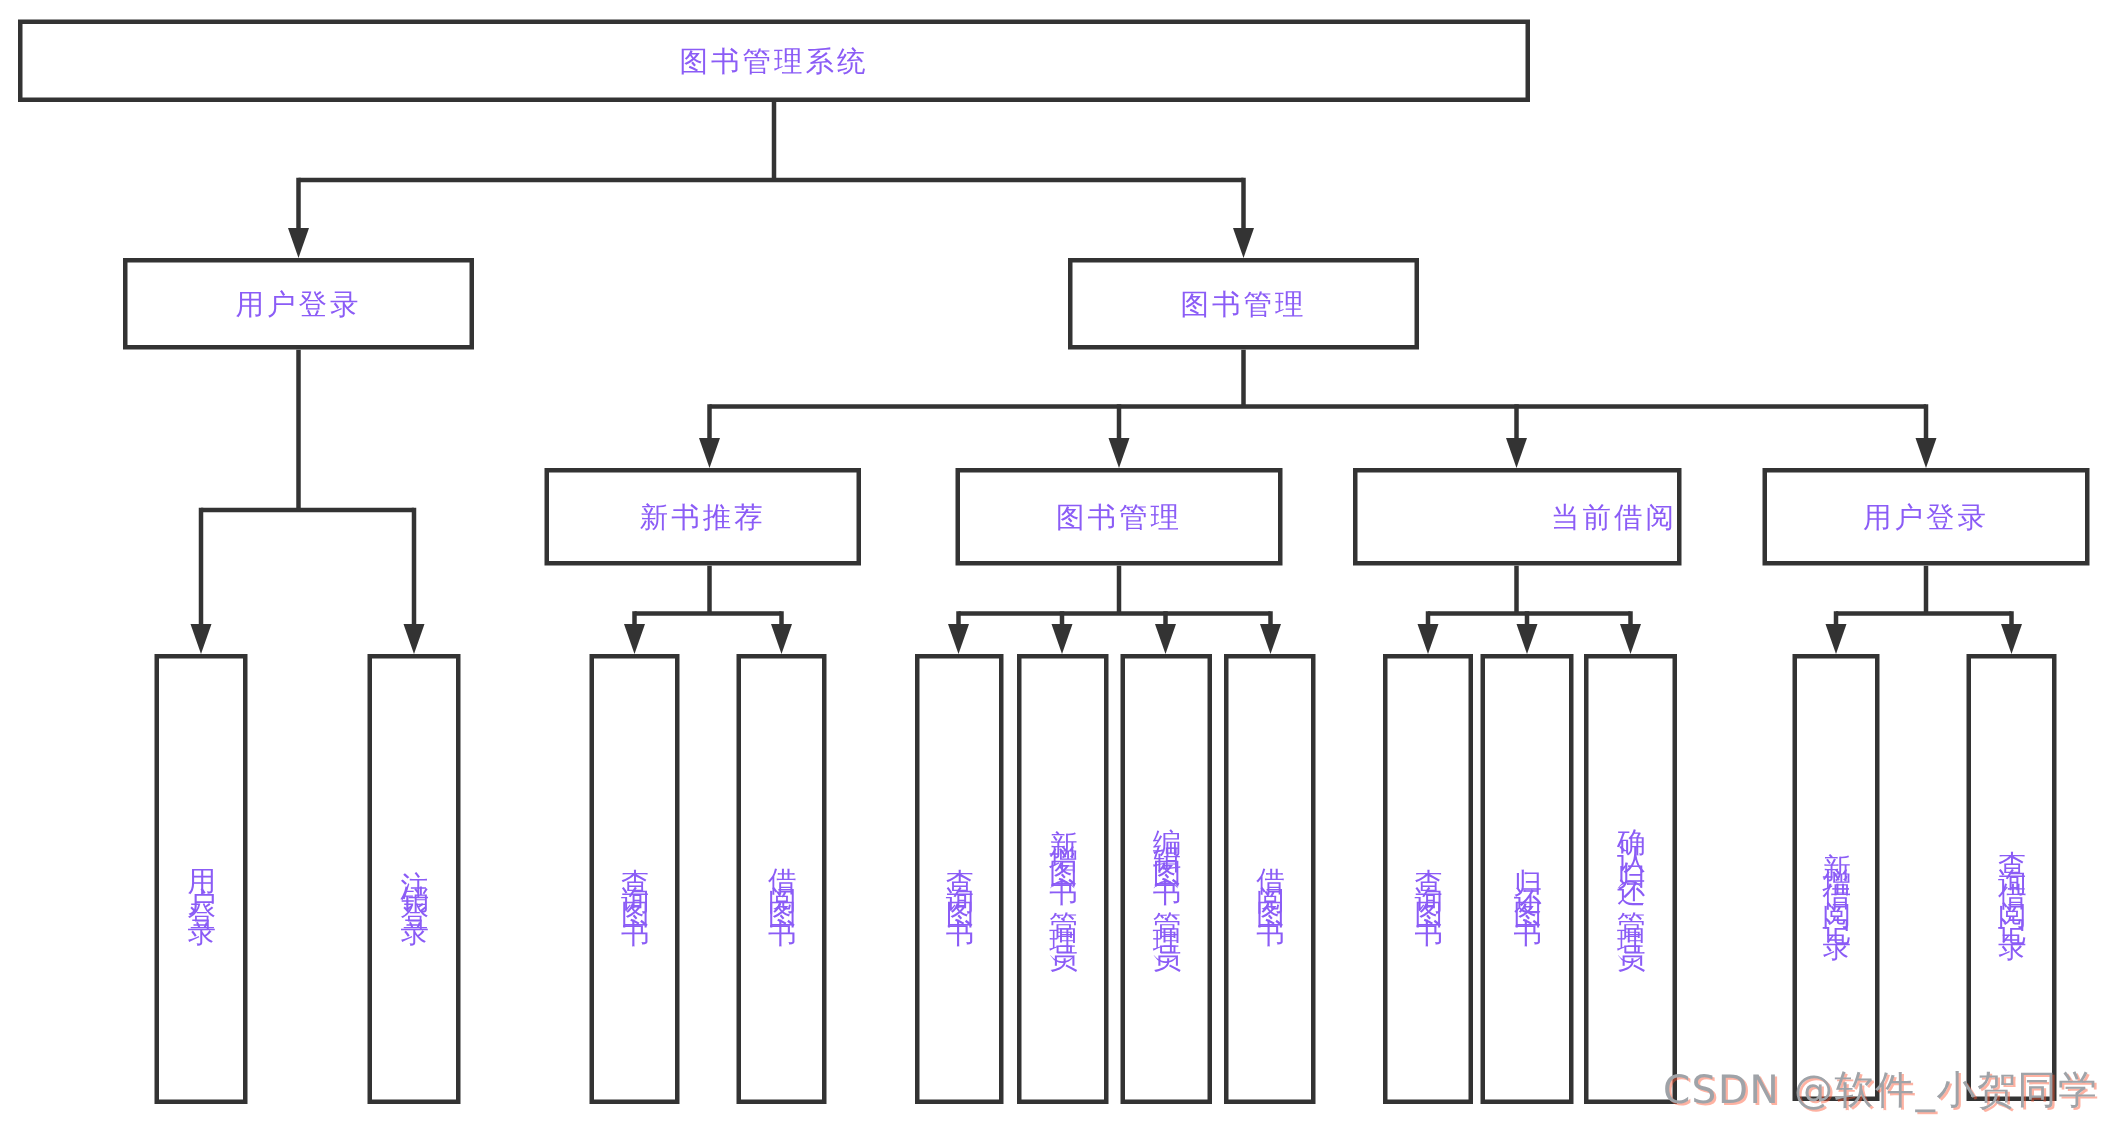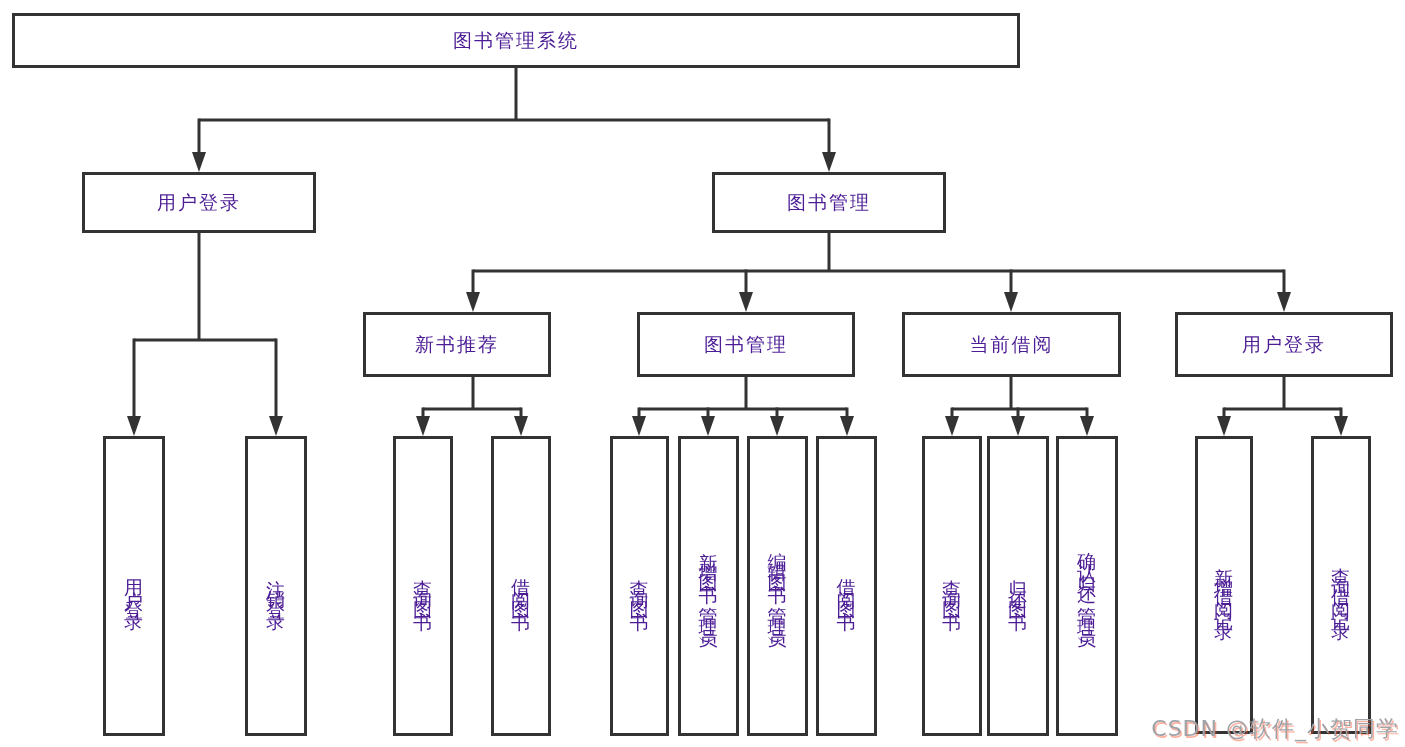--- a/index.html
+++ b/index.html
@@ -23,40 +23,40 @@
     height: 747px;
   }
   .node {
     position: absolute;
     box-sizing: border-box;
     border: 3px solid #333333;
     background: #ffffff;
     display: flex;
     align-items: center;
     justify-content: center;
-    color: #4c1d95;
+    color: #8b5cf6;
   }
   .hnode {
     font-size: 19px;
     letter-spacing: 2px;
     white-space: nowrap;
   }
   .vnode span {
     writing-mode: vertical-rl;
     text-orientation: mixed;
     font-size: 19px;
     letter-spacing: 11px;
     line-height: 1;
     white-space: nowrap;
   }
   .watermark {
     position: absolute;
     right: 6px;
     bottom: 3px;
-    font-size: 22px;
+    font-size: 26px;
     color: #9fa3a8;
     text-shadow: 1.5px 1.5px 0 rgba(252, 85, 49, 0.45);
     white-space: nowrap;
     letter-spacing: 1px;
   }
 </style>
 </head>
 <body>
 
 <div id="canvas">
@@ -131,27 +131,27 @@
     <span>图书管理系统</span>
   </div>
 
   <div class="node hnode" style="left:82px; top:172px; width:234px; height:61px;">
     <span>用户登录</span>
   </div>
   <div class="node hnode" style="left:712px; top:172px; width:234px; height:61px;">
     <span>图书管理</span>
   </div>
 
-  <div class="node hnode" style="left:363px; top:312px; width:188px; height:65px;">
+  <div class="node hnode" style="left:363px; top:312px; width:211px; height:65px;">
     <span>新书推荐</span>
   </div>
   <div class="node hnode" style="left:637px; top:312px; width:218px; height:65px;">
     <span>图书管理</span>
   </div>
-  <div class="node hnode" style="left:902px; top:312px; width:219px; height:65px;">
+  <div class="node hnode" style="left:902px; top:312px; width:219px; height:65px;justify-content:flex-end;">
     <span>当前借阅</span>
   </div>
   <div class="node hnode" style="left:1175px; top:312px; width:218px; height:65px;">
     <span>用户登录</span>
   </div>
 
   <div class="node vnode" style="left:103px; top:436px; width:62px; height:300px;">
     <span>用户登录</span>
   </div>
   <div class="node vnode" style="left:245px; top:436px; width:62px; height:300px;">

